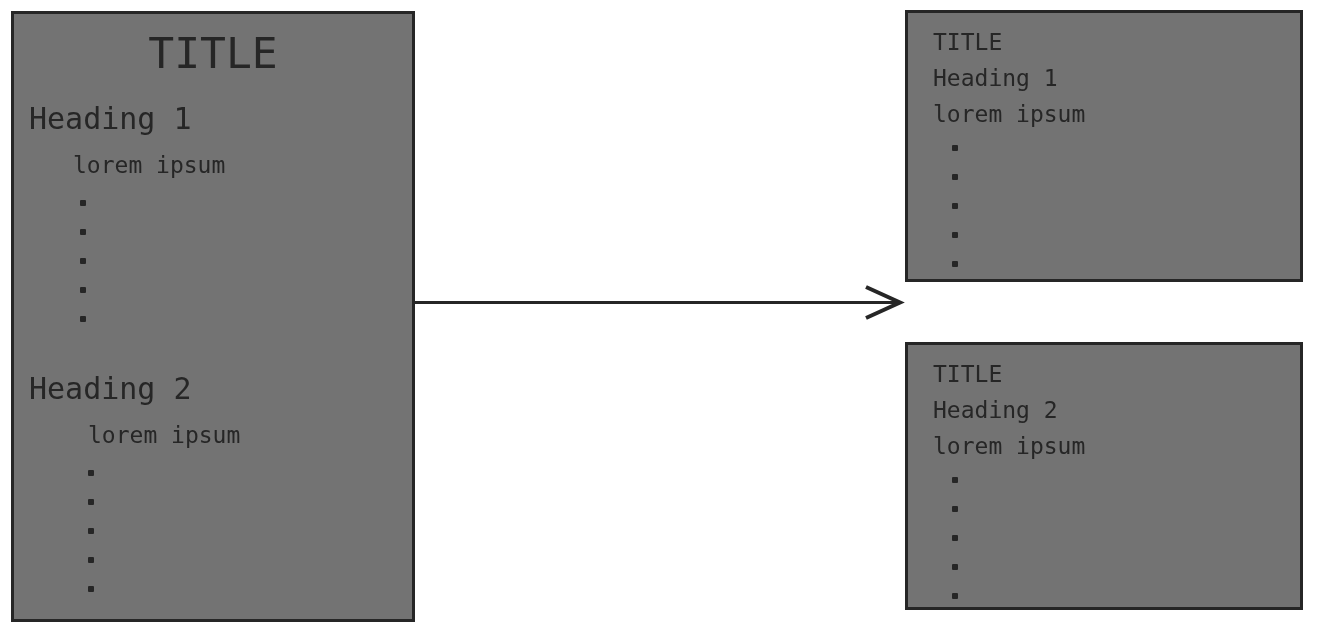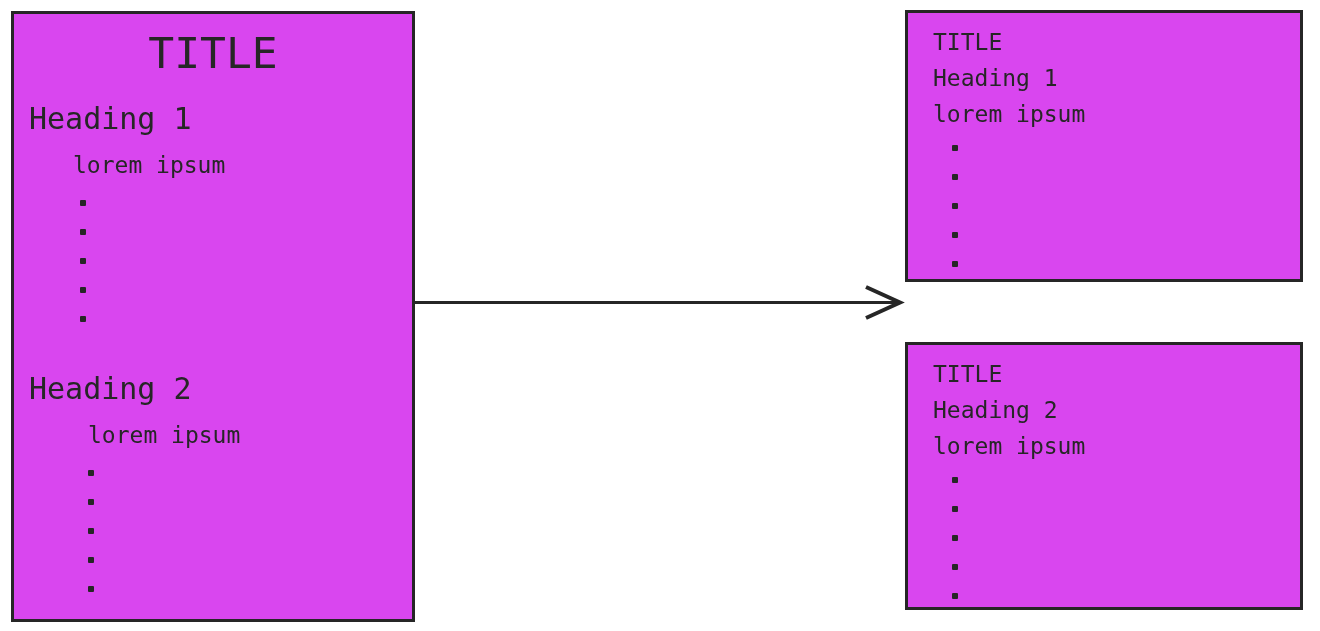--- a/index.html
+++ b/index.html
@@ -20,21 +20,21 @@
     position: absolute;
     left: 0; top: 0;
     width: 1320px;
     height: 631px;
   }
 
   
   .doc-box {
     position: absolute;
     box-sizing: border-box;
-    background: #d946ef;
+    background: #737373;
     border: 3px solid #262626;
   }
 
   #source-doc {
     left: 11px;
     top: 11px;
     width: 404px;
     height: 611px;
   }
 

